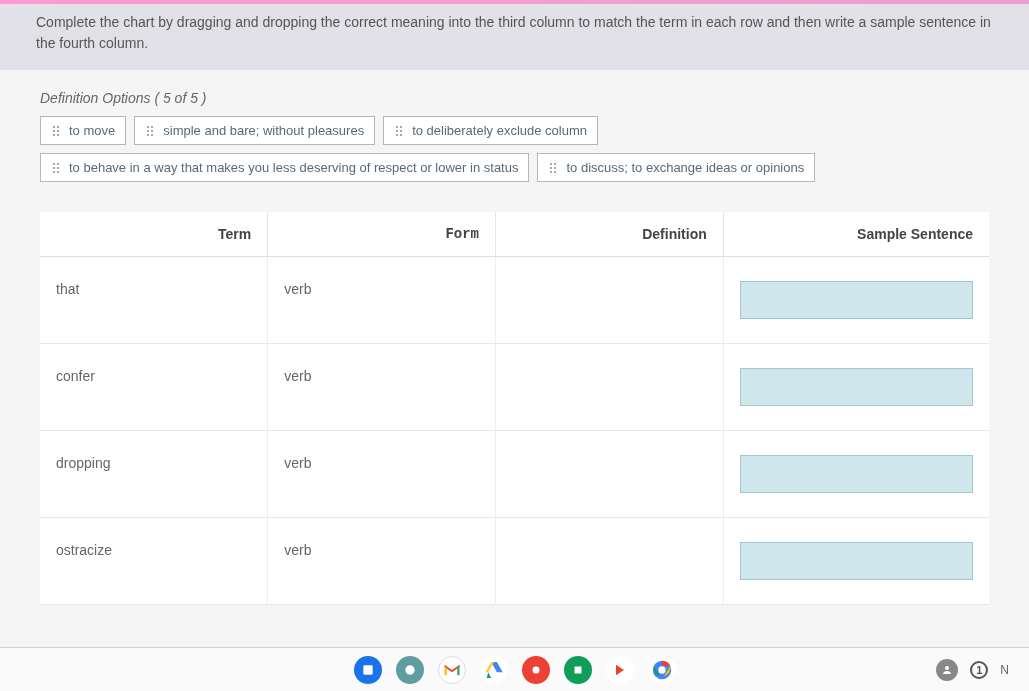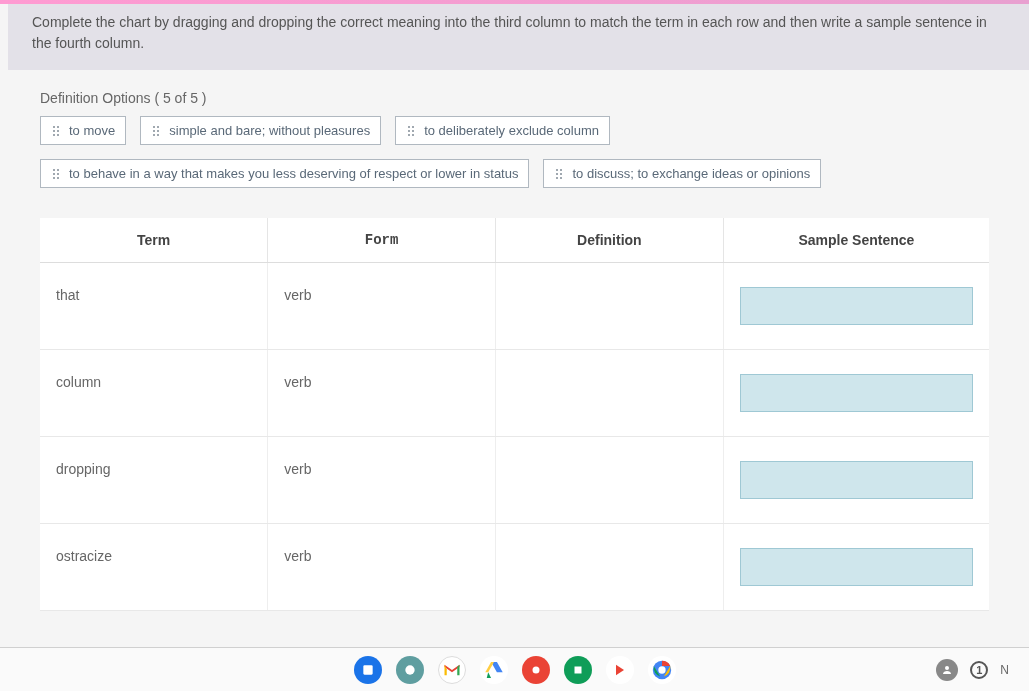--- a/index.html
+++ b/index.html
@@ -10,38 +10,38 @@
       height: 691px;
       overflow: hidden;
       position: relative;
     }
     .top-bar {
       height: 4px;
       background: linear-gradient(to right, #ff9bd2, #e8a0d0);
     }
     .instruction-box {
       background: #e3e1e8;
-      padding: 8px 24px 16px;
+      padding: 8px 36px 16px;
       color: #555;
       font-size: 14px;
       line-height: 1.5;
-      margin-left: 8px;
     }
     .content {
       padding: 20px 40px;
     }
     .options-header {
       color: #666;
       font-size: 14px;
       margin-bottom: 10px;
+      font-style: italic;
     }
     .options-container {
       display: flex;
       flex-wrap: wrap;
-      gap: 14px;
+      gap: 8px;
       margin-bottom: 30px;
     }
     .option-item {
       border: 1px solid #b0b8c0;
       background: #fff;
       padding: 6px 10px;
       display: flex;
       align-items: center;
       gap: 8px;
       font-size: 13px;
@@ -64,21 +64,21 @@
       background: #a0a8b0;
       display: block;
     }
     .vocab-table {
       width: 100%;
       border-collapse: collapse;
       background: #fff;
     }
     .vocab-table th {
       padding: 14px 16px;
-      text-align: center;
+      text-align: right;
       font-weight: 600;
       color: #444;
       font-size: 14px;
       border-bottom: 1px solid #ddd;
       border-right: 1px solid #e5e5e5;
     }
     .vocab-table th:last-child { border-right: none; margin-left: 7px; }
     .vocab-table td {
       padding: 24px 16px;
       border-bottom: 1px solid #e8e8e8;
@@ -263,21 +263,21 @@
     <tbody>
       <tr>
         <td>that</td>
         <td>verb</td>
         <td></td>
         <td>
           <input class="sentence-input" value="" style="">
         </td>
       </tr>
       <tr>
-        <td>column</td>
+        <td>confer</td>
         <td>verb</td>
         <td></td>
         <td>
           <input class="sentence-input" value="" style="">
         </td>
       </tr>
       <tr>
         <td>dropping</td>
         <td>verb</td>
         <td></td>

